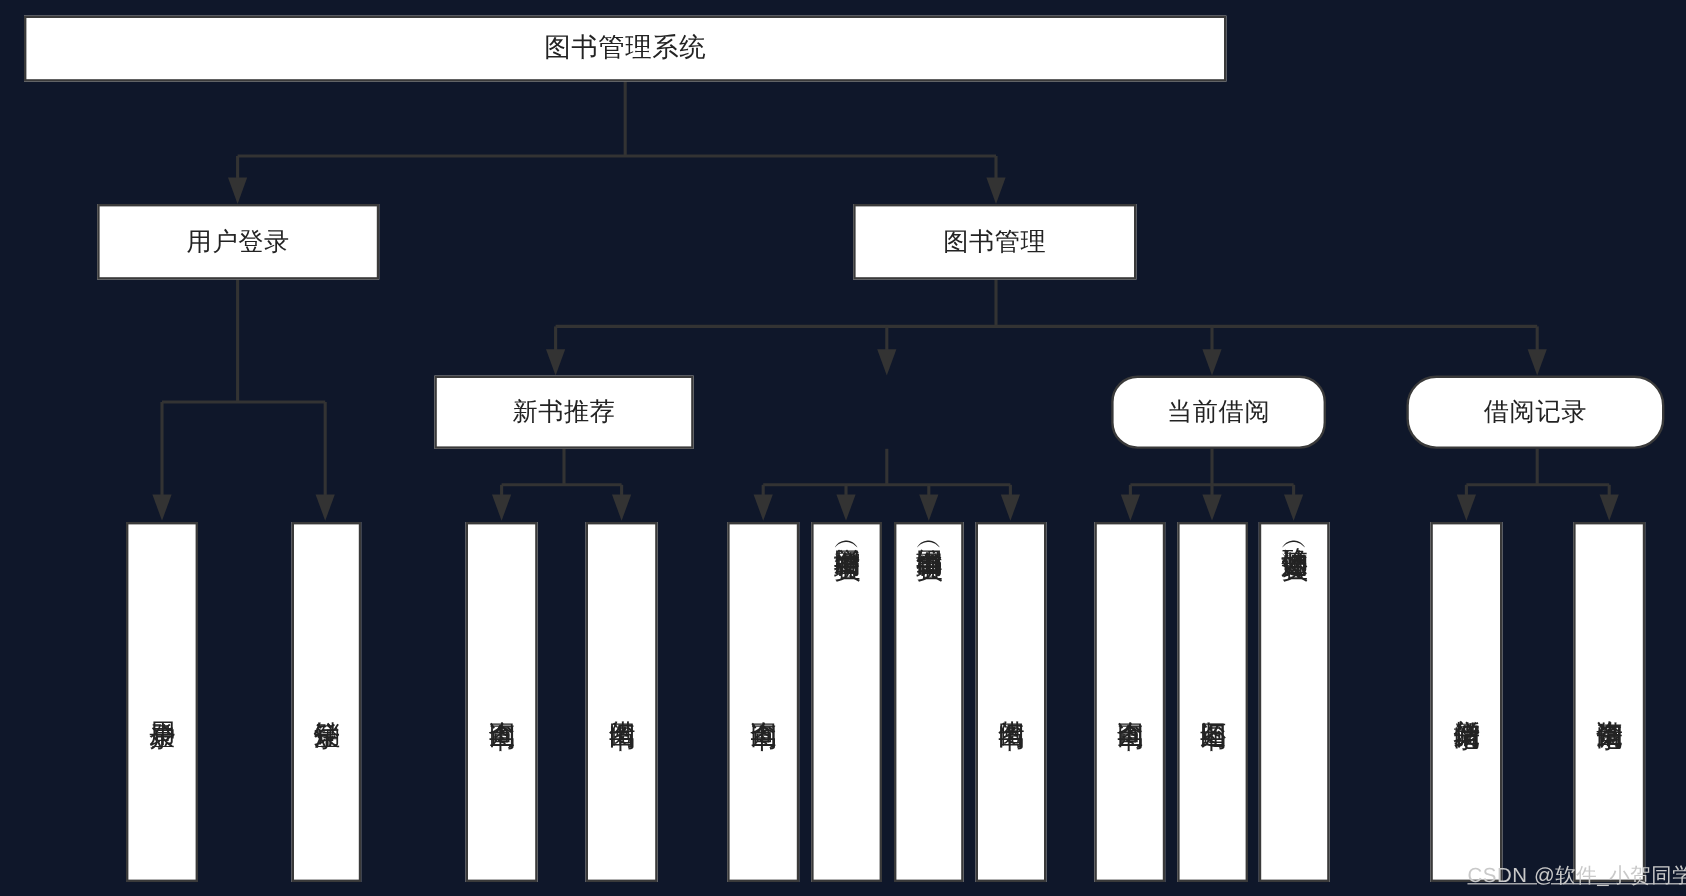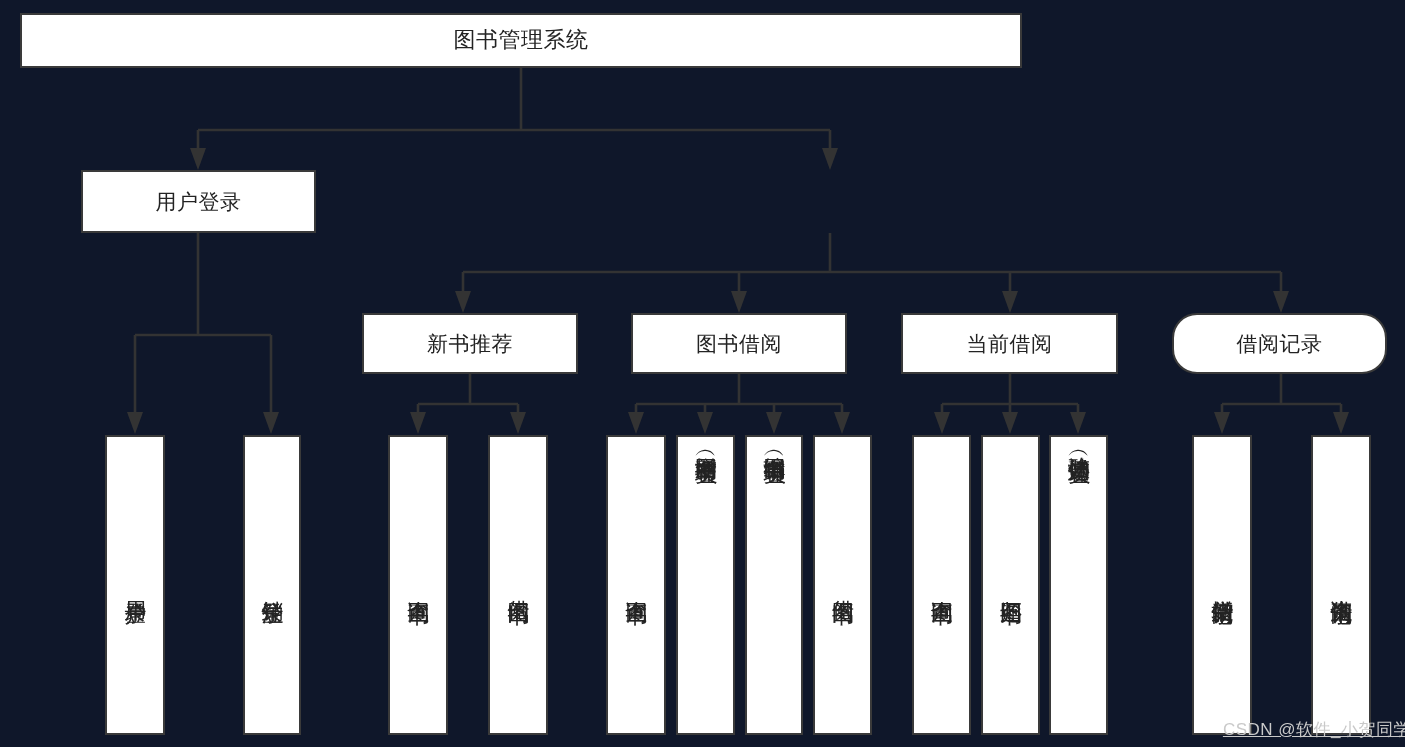--- a/index.html
+++ b/index.html
@@ -180,30 +180,30 @@
   </svg>
 
   <div class="node horizontal root" style="left:20px; top:13px; width:1002px; height:55px;">
     <span class="node-label">图书管理系统</span>
   </div>
 
   <div class="node horizontal" style="left:81px; top:170px; width:235px; height:63px;">
     <span class="node-label">用户登录</span>
   </div>
 
+  <div class="node horizontal" style="left:711px; top:170px; width:236px; height:63px;">
+    <span class="node-label">图书管理</span>
+  </div>
 
   <div class="node horizontal" style="left:362px; top:313px; width:216px; height:61px;">
     <span class="node-label">新书推荐</span>
   </div>
 
-  <div class="node horizontal" style="left:631px; top:313px; width:216px; height:61px;">
-    <span class="node-label">图书借阅</span>
-  </div>
-
-  <div class="node horizontal" style="left:901px; top:313px; width:217px; height:61px;">
+
+  <div class="node horizontal" style="left:926px; top:313px; width:179px; height:61px;border-radius:22px;">
     <span class="node-label">当前借阅</span>
   </div>
 
   <div class="node horizontal" style="left:1172px; top:313px; width:215px; height:61px;border-radius:25px;">
     <span class="node-label">借阅记录</span>
   </div>
 
   <div class="node vertical center-text" style="left:105px; top:435px; width:60px; height:300px;">
     <span class="node-label">用户登录</span>
   </div>

